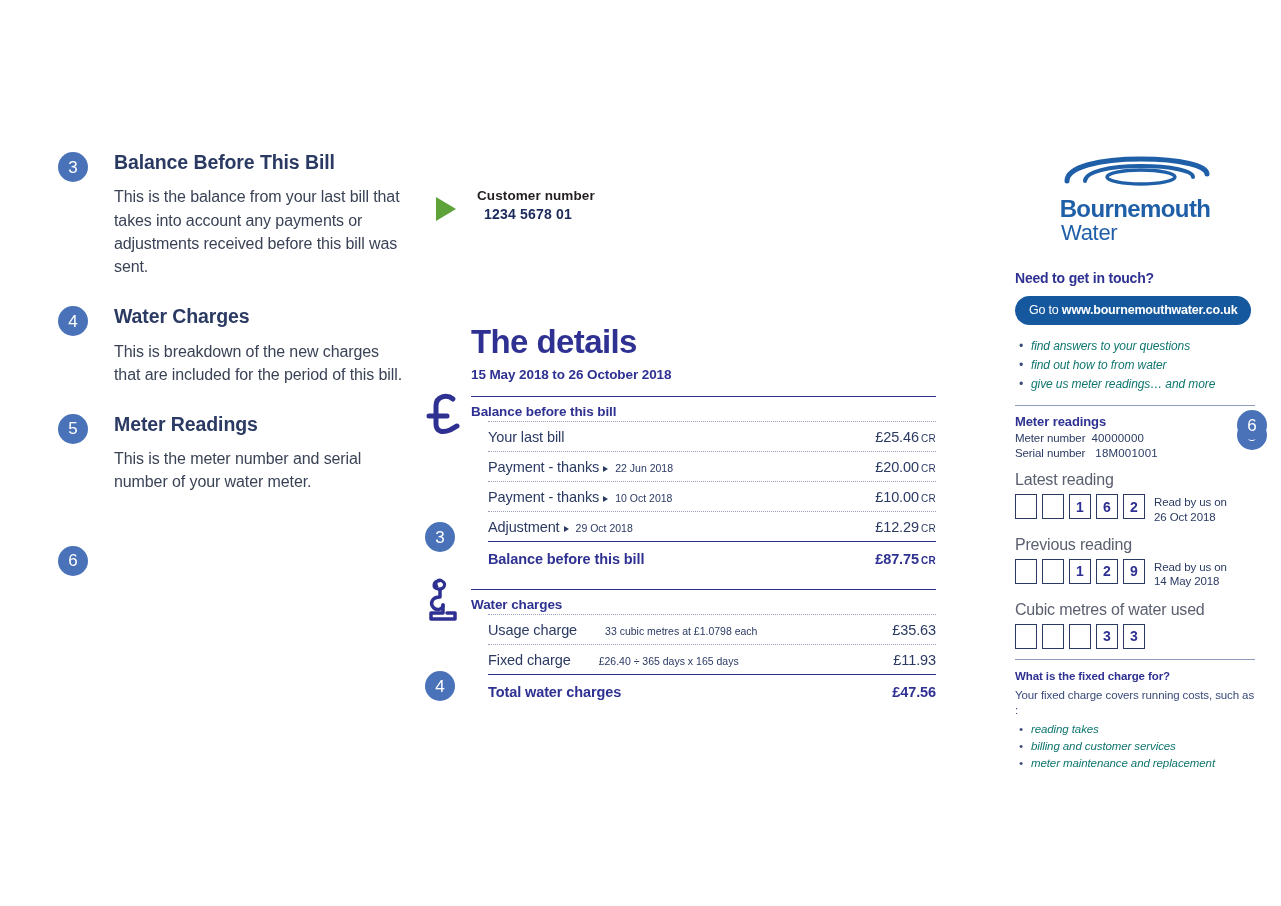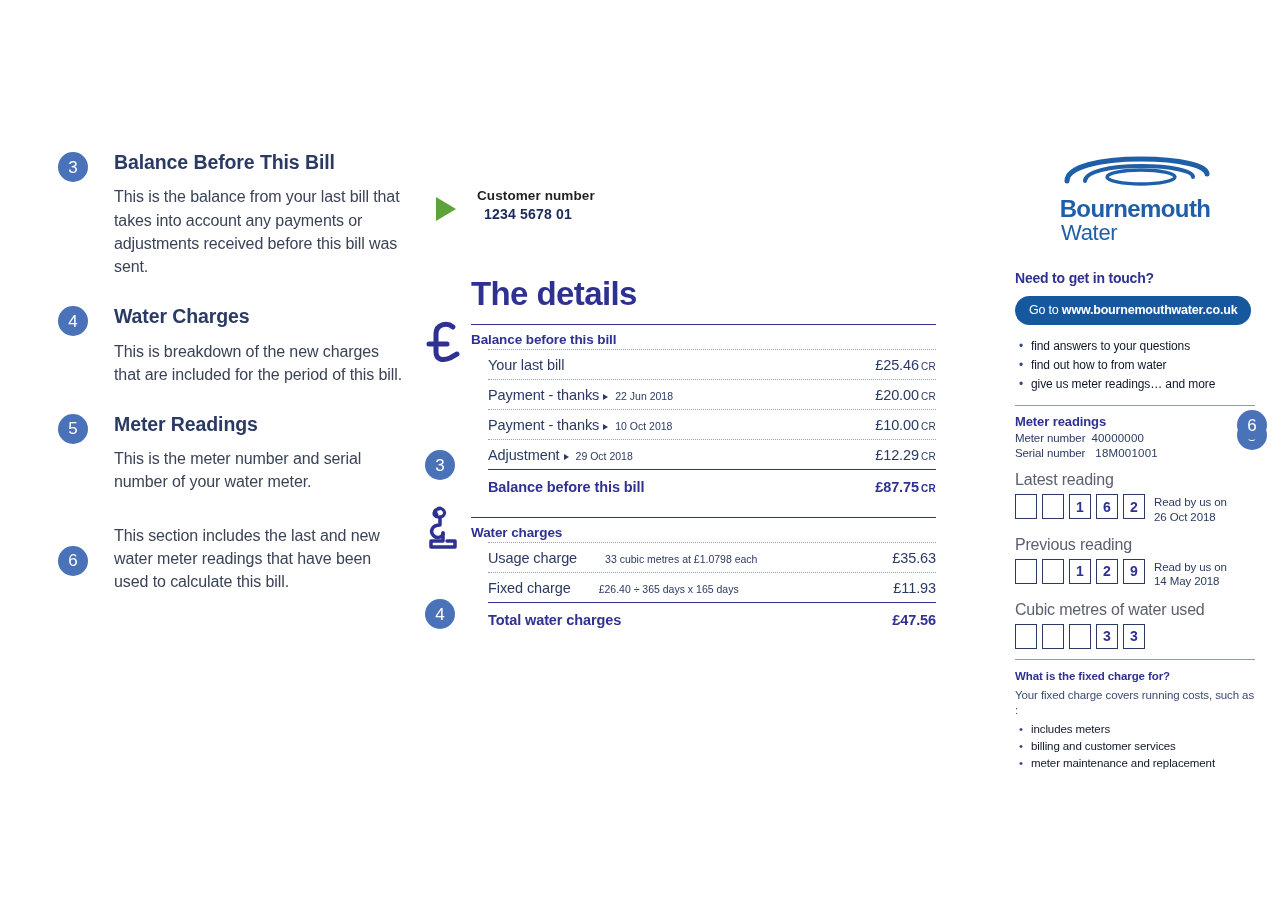--- a/index.html
+++ b/index.html
@@ -89,21 +89,21 @@
   .cust-value {
     font-size: 14px;
     font-weight: bold;
     color: #1b2a5a;
     margin-top: 3px;
     margin-left: 7px;
     letter-spacing: 0.2px;
   }
 
   .details-head {
-    margin-top: 55px;
+    margin-top: 103px;
     margin-left: 53px;
   }
   .details-title {
     font-size: 33px;
     font-weight: bold;
     color: #2e3191;
     letter-spacing: -0.6px;
     line-height: 1;
   }
   .details-period {
@@ -234,24 +234,25 @@
   }
   .url-pill b { font-weight: bold; }
 
   .bullets {
     margin: 12px 0 0 0;
     padding: 0 0 0 16px;
     list-style: none;
   }
   .bullets li {
     font-size: 12px;
-    color: #0f172a;
+    color: #0f766e;
     line-height: 1.55;
     letter-spacing: -0.1px;
     position: relative;
+    font-style: italic;
   }
   .bullets li::before {
     content: "•";
     position: absolute;
     left: -12px;
     color: #3a4b7a;
   }
 
   .hr-blue {
     border-top: 1.4px solid #8f9bbb;
@@ -346,37 +347,37 @@
   </div>
 
   <div class="annot-block" style="margin-top:26px;">
     <div class="badge annot-badge">5</div>
     <div class="annot-title">Meter Readings</div>
     <div class="annot-body">This is the meter number and serial number of your water meter.</div>
   </div>
 
   <div class="annot-block" style="margin-top:30px;">
     <div class="badge annot-badge" style="top:22px;">6</div>
-    <div class="annot-body no-title">This section includes the last and new water meter readings that have been used to calculate this bill.</div>
   </div>
 
 </div>
 
 <div class="bill">
 
   <div class="cust-row">
     <div class="green-arrow"></div>
     <div class="cust-text">
       <div class="cust-label">Customer number</div>
       <div class="cust-value">1234 5678 01</div>
     </div>
   </div>
 
   <div class="details-head">
     <div class="details-title">The details</div>
+    <div class="details-period">15 May 2018 to 26 October 2018</div>
   </div>
 
   <div class="section" style="margin-top:14px;">
     <div class="bill-icon" style="top:-4px;">
       <svg width="42" height="48" viewBox="0 0 42 48">
         <path d="M30 7 C24 2, 13 4, 13 14 L13 24 L6 24 M13 24 L24 24 M13 24 L13 32 C13 40, 20 41, 27 38 L34 34" fill="none" stroke="#2e3191" stroke-width="5" stroke-linecap="round" stroke-linejoin="round"></path>
       </svg>
     </div>
 
     <div class="mid-badge" style="top:126px;">
@@ -553,19 +554,19 @@
     </div>
 
   </div>
 
   <div class="hr-blue" style="margin-top:10px;"></div>
 
   <div>
     <div class="fixed-q">What is the fixed charge for?</div>
     <div class="fixed-b">Your fixed charge covers running costs, such as :</div>
     <ul class="bullets small" style="margin-top:2px;">
-      <li>includes meters</li>
+      <li>reading takes</li>
       <li>billing and customer services</li>
       <li>meter maintenance and replacement</li>
     </ul>
   </div>
 
 </div>
 
 </body></html>

